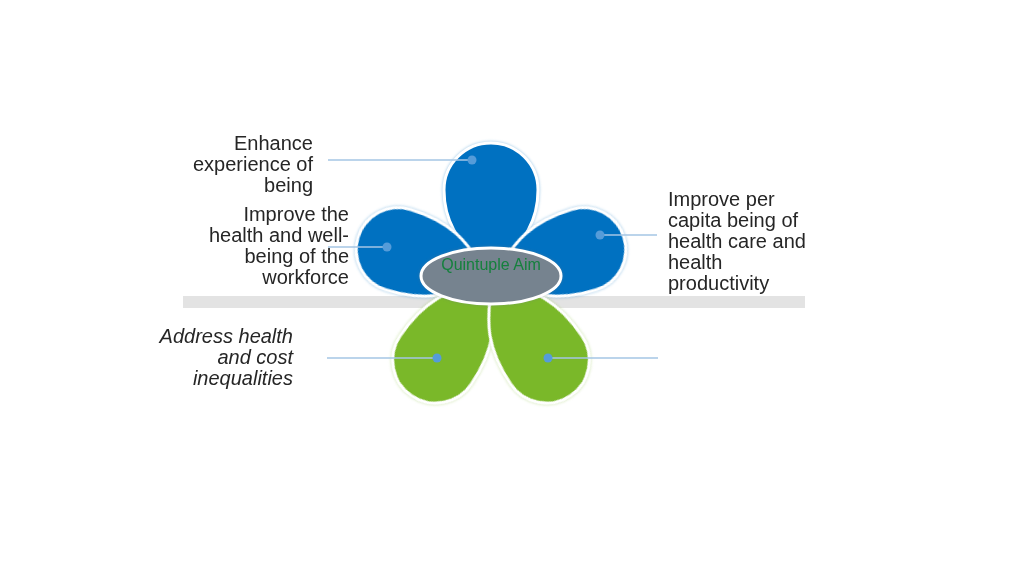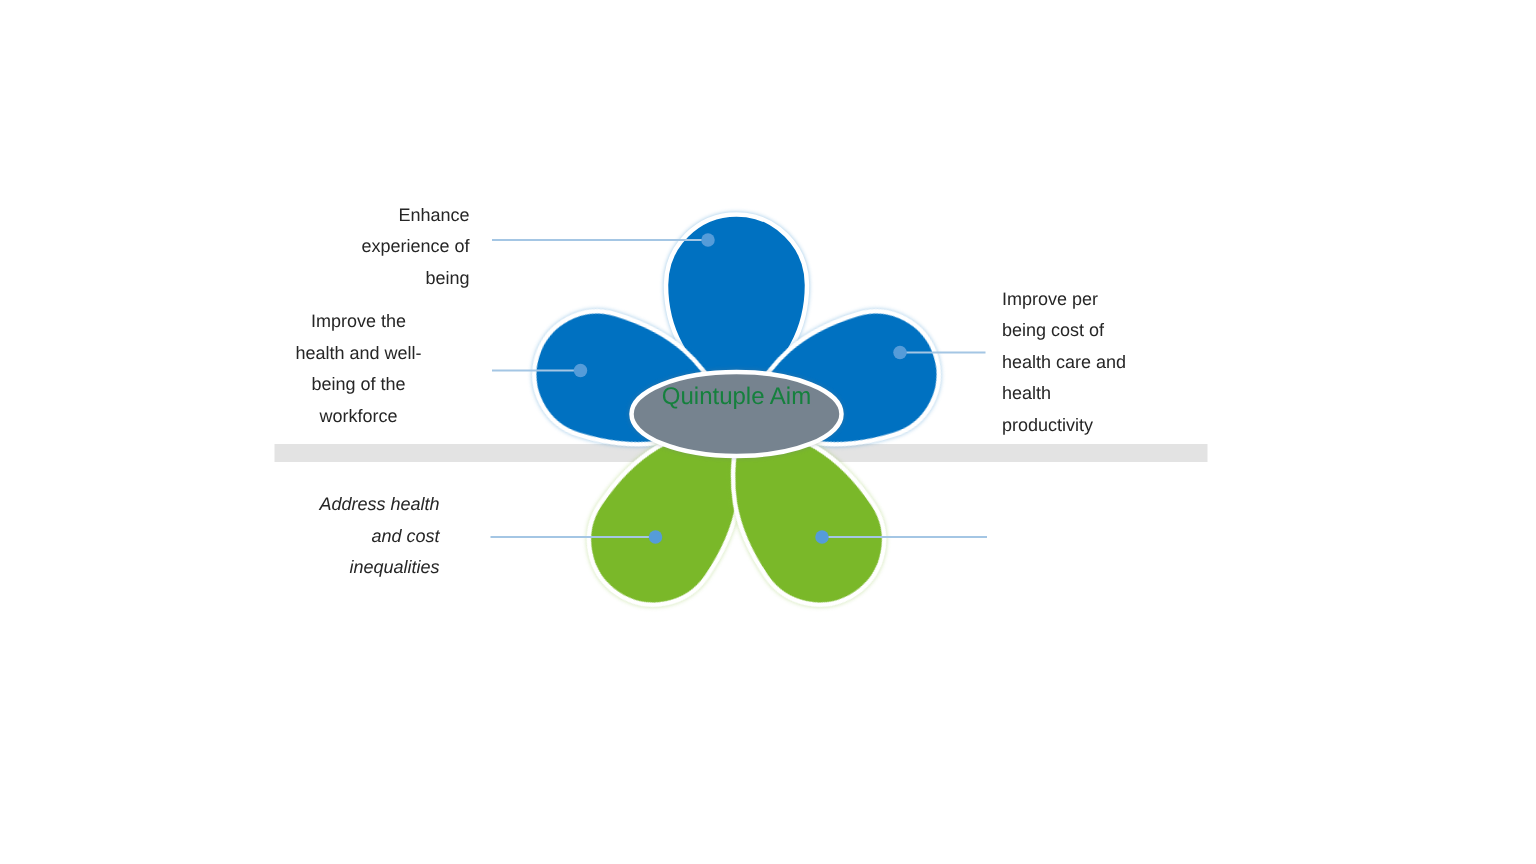--- a/index.html
+++ b/index.html
@@ -7,21 +7,21 @@
     position:relative; width:1024px; height:576px; background:#ffffff;
     font-family:"Liberation Sans", sans-serif; overflow:hidden;
   }
   svg.canvas { position:absolute; left:0; top:0; }
   .petal { stroke:#ffffff; stroke-width:3; }
   .petal-blue  { filter: drop-shadow(0 0 1.5px rgba(0,113,193,0.40)); }
   .petal-green { filter: drop-shadow(0 0 1.5px rgba(122,184,41,0.40)); }
   .hub { stroke:#ffffff; stroke-width:3; filter: drop-shadow(0 0 1.5px rgba(110,125,138,0.40)); }
   .connector { stroke-width:1.3; fill:none; }
   .label {
-    position:absolute; font-size:12px; line-height:21px; color:#262626;
+    position:absolute; font-size:20px; line-height:21px; color:#262626;
     white-space:nowrap;
   }
   .label.align-right { text-align:right; }
   .label.italic { font-style:italic; }
   .center-label {
     position:absolute; left:441px; top:255px; width:100px;
     color:#15803d; font-size:16px; line-height:20px; text-align:center;
   }
 </style>
 </head>
@@ -59,30 +59,30 @@
       <circle cx="548" cy="358" r="4.5" fill="#559CD9"></circle>
     </g>
   </svg>
 
   <div class="label align-right" style="right:711px; top:133px;">
     <div>Enhance</div>
     <div>experience of</div>
     <div>being</div>
   </div>
 
-  <div class="label align-right" style="right:743px; top:204px;text-align:center;">
+  <div class="label align-right" style="right:675px; top:204px;">
     <div>Improve the</div>
     <div>health and well-</div>
     <div>being of the</div>
     <div>workforce</div>
   </div>
 
   <div class="label" style="left:668px; top:189px;">
     <div>Improve per</div>
-    <div>being cost of</div>
+    <div>capita being of</div>
     <div>health care and</div>
     <div>health</div>
     <div>productivity</div>
   </div>
 
   <div class="label align-right italic" style="right:731px; top:326px;">
     <div>Address health</div>
     <div>and cost</div>
     <div>inequalities</div>
   </div>

